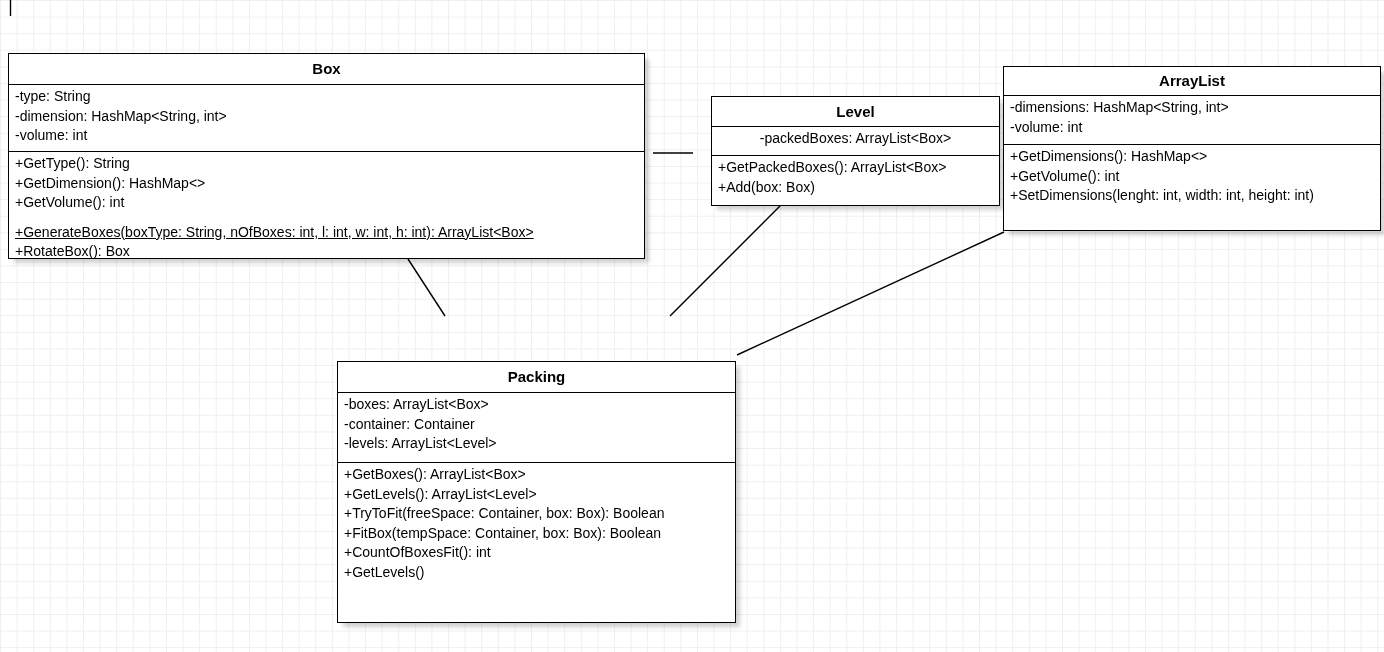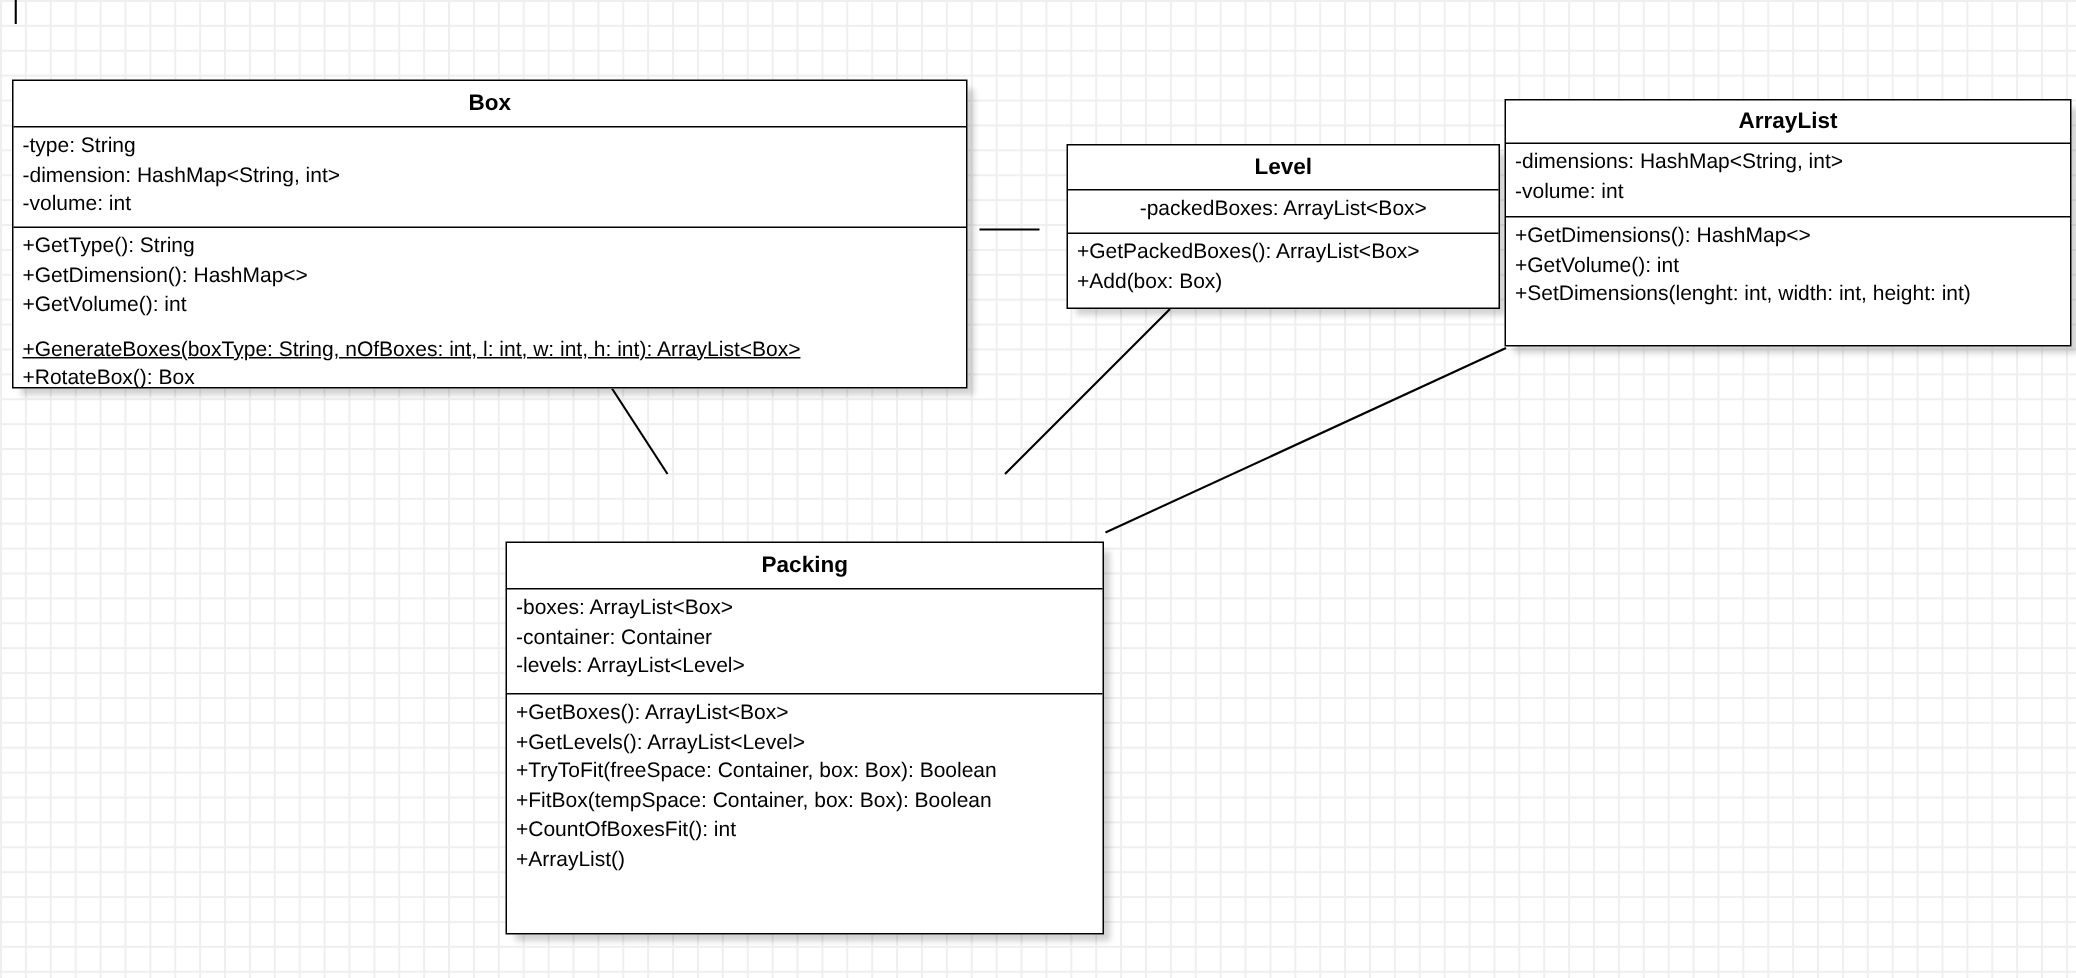--- a/index.html
+++ b/index.html
@@ -161,17 +161,17 @@
         <div class="member-row">-boxes: ArrayList&lt;Box&gt;</div>
         <div class="member-row">-container: Container</div>
         <div class="member-row">-levels: ArrayList&lt;Level&gt;</div>
       </div>
     <div class="sec-methods">
         <div class="member-row">+GetBoxes(): ArrayList&lt;Box&gt;</div>
         <div class="member-row">+GetLevels(): ArrayList&lt;Level&gt;</div>
         <div class="member-row">+TryToFit(freeSpace: Container, box: Box): Boolean</div>
         <div class="member-row">+FitBox(tempSpace: Container, box: Box): Boolean</div>
         <div class="member-row">+CountOfBoxesFit(): int</div>
-        <div class="member-row">+ArrayList()</div>
+        <div class="member-row">+GetLevels()</div>
       </div>
   </div>
 
 </div>
 
 </body></html>

